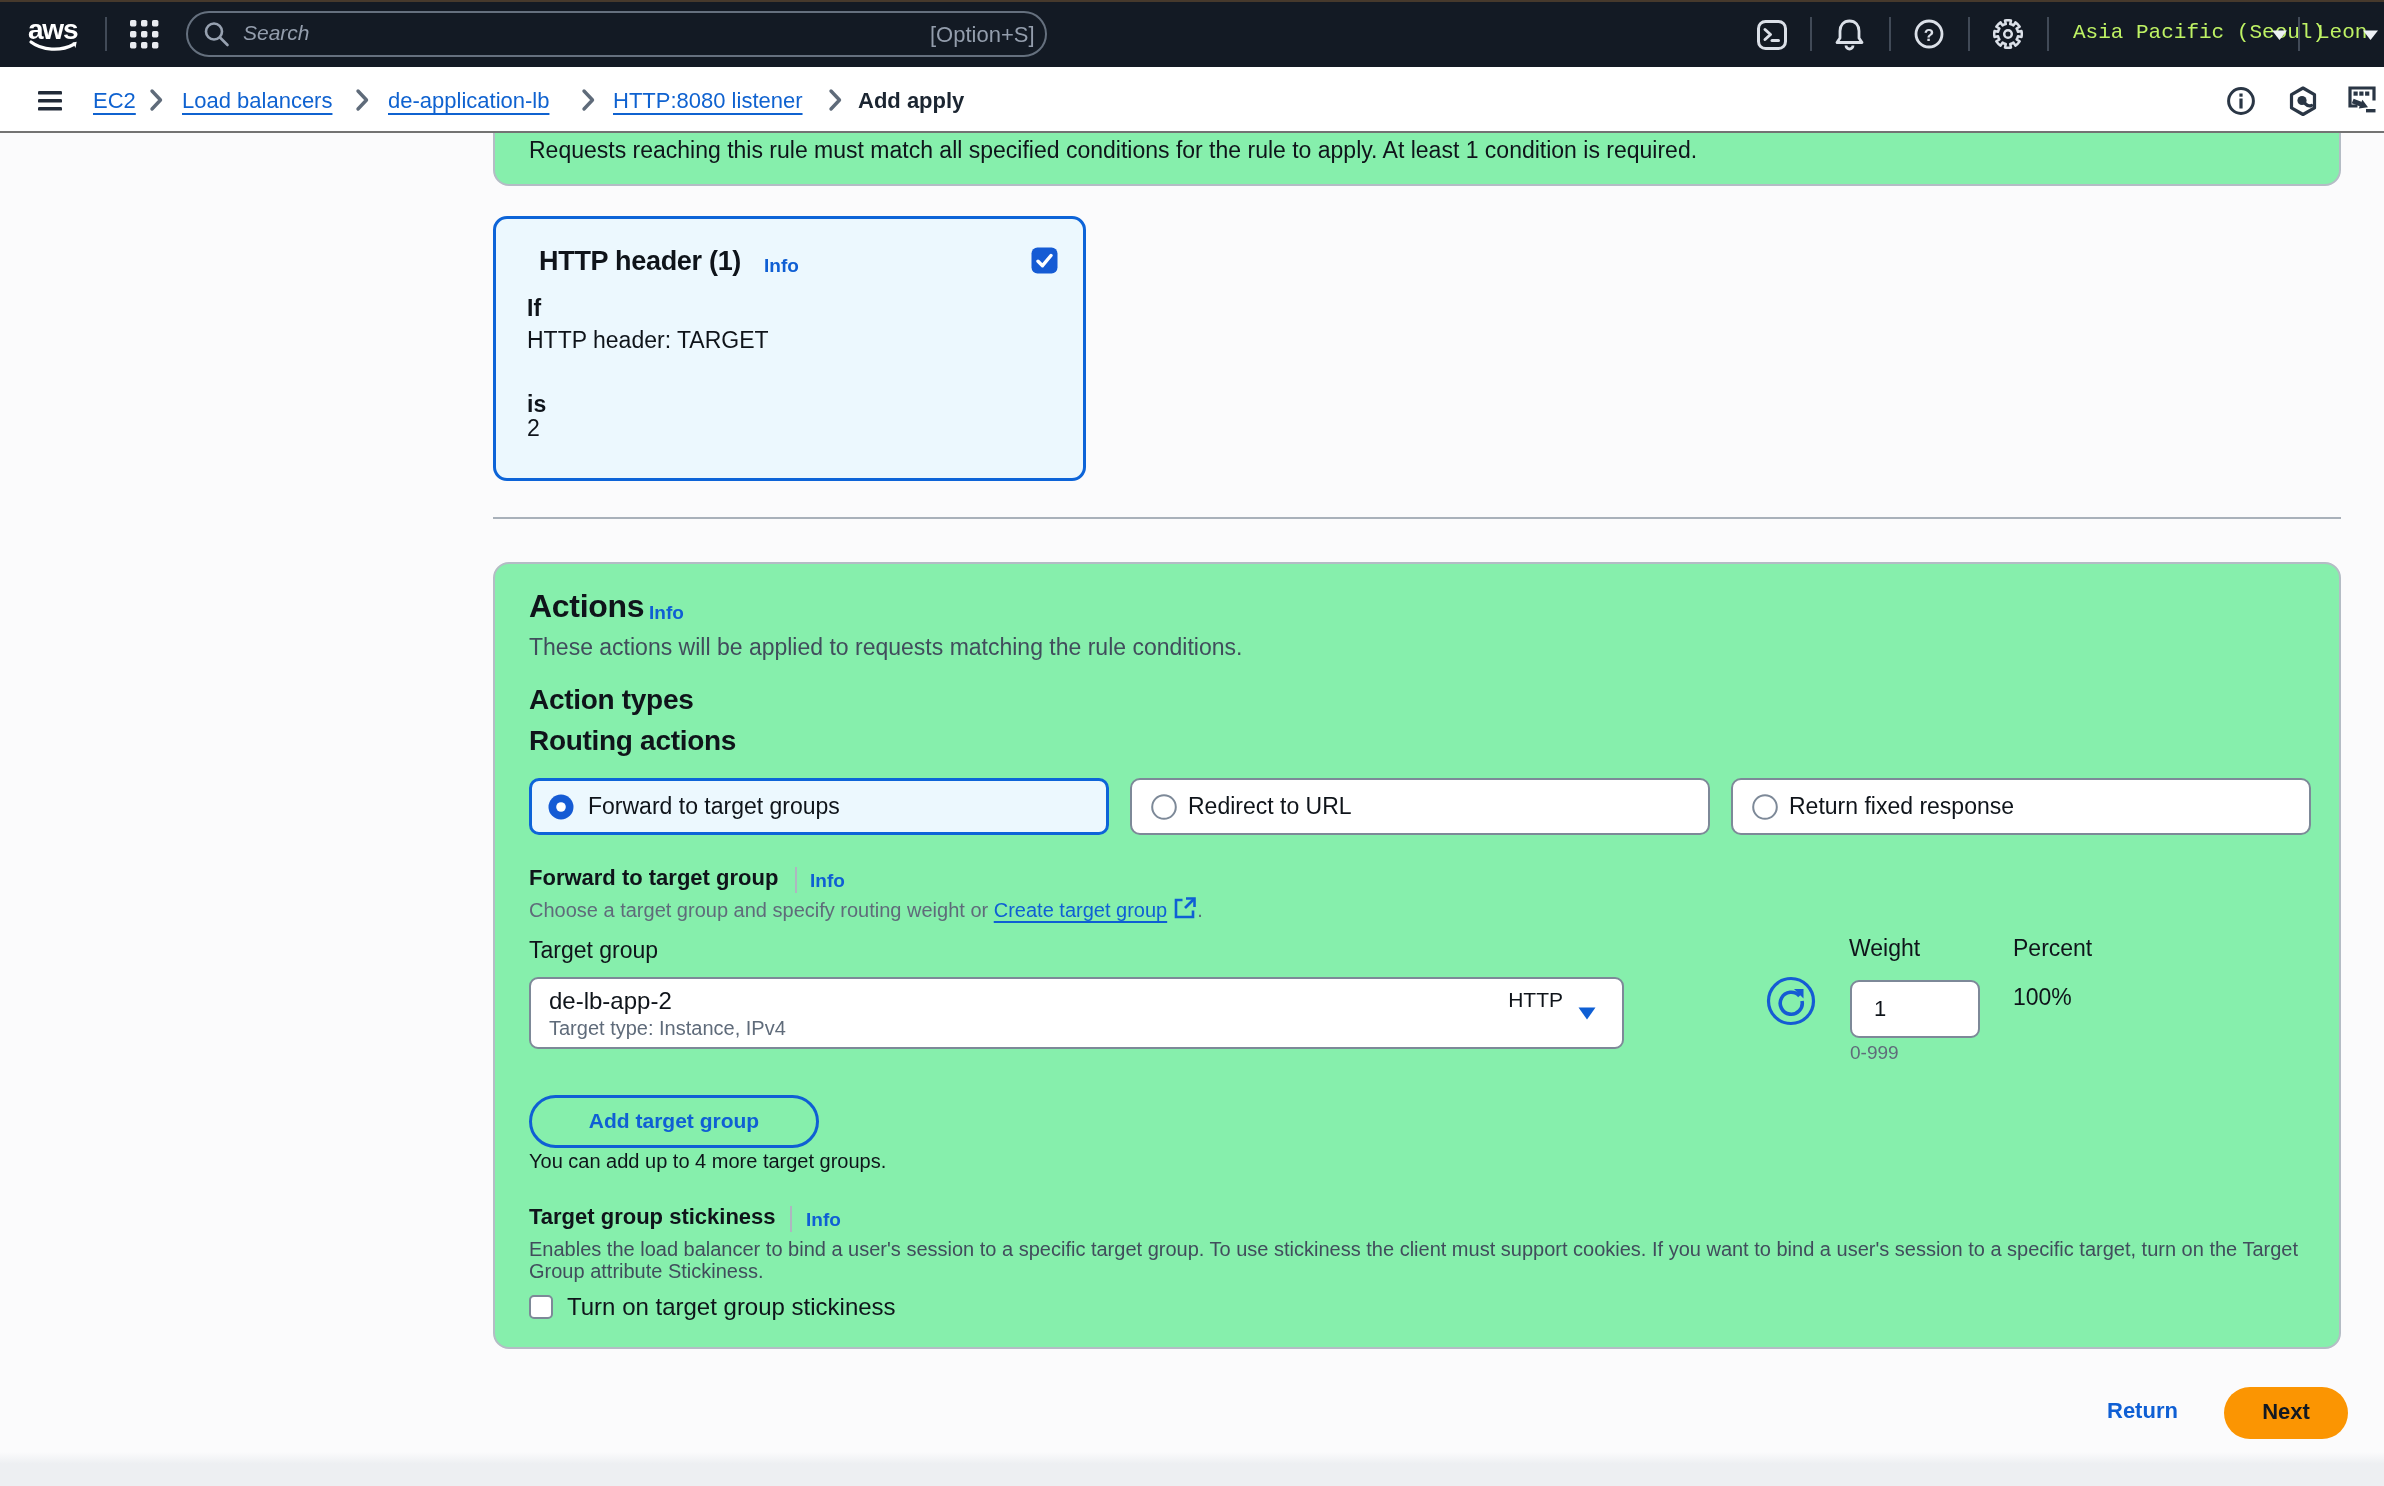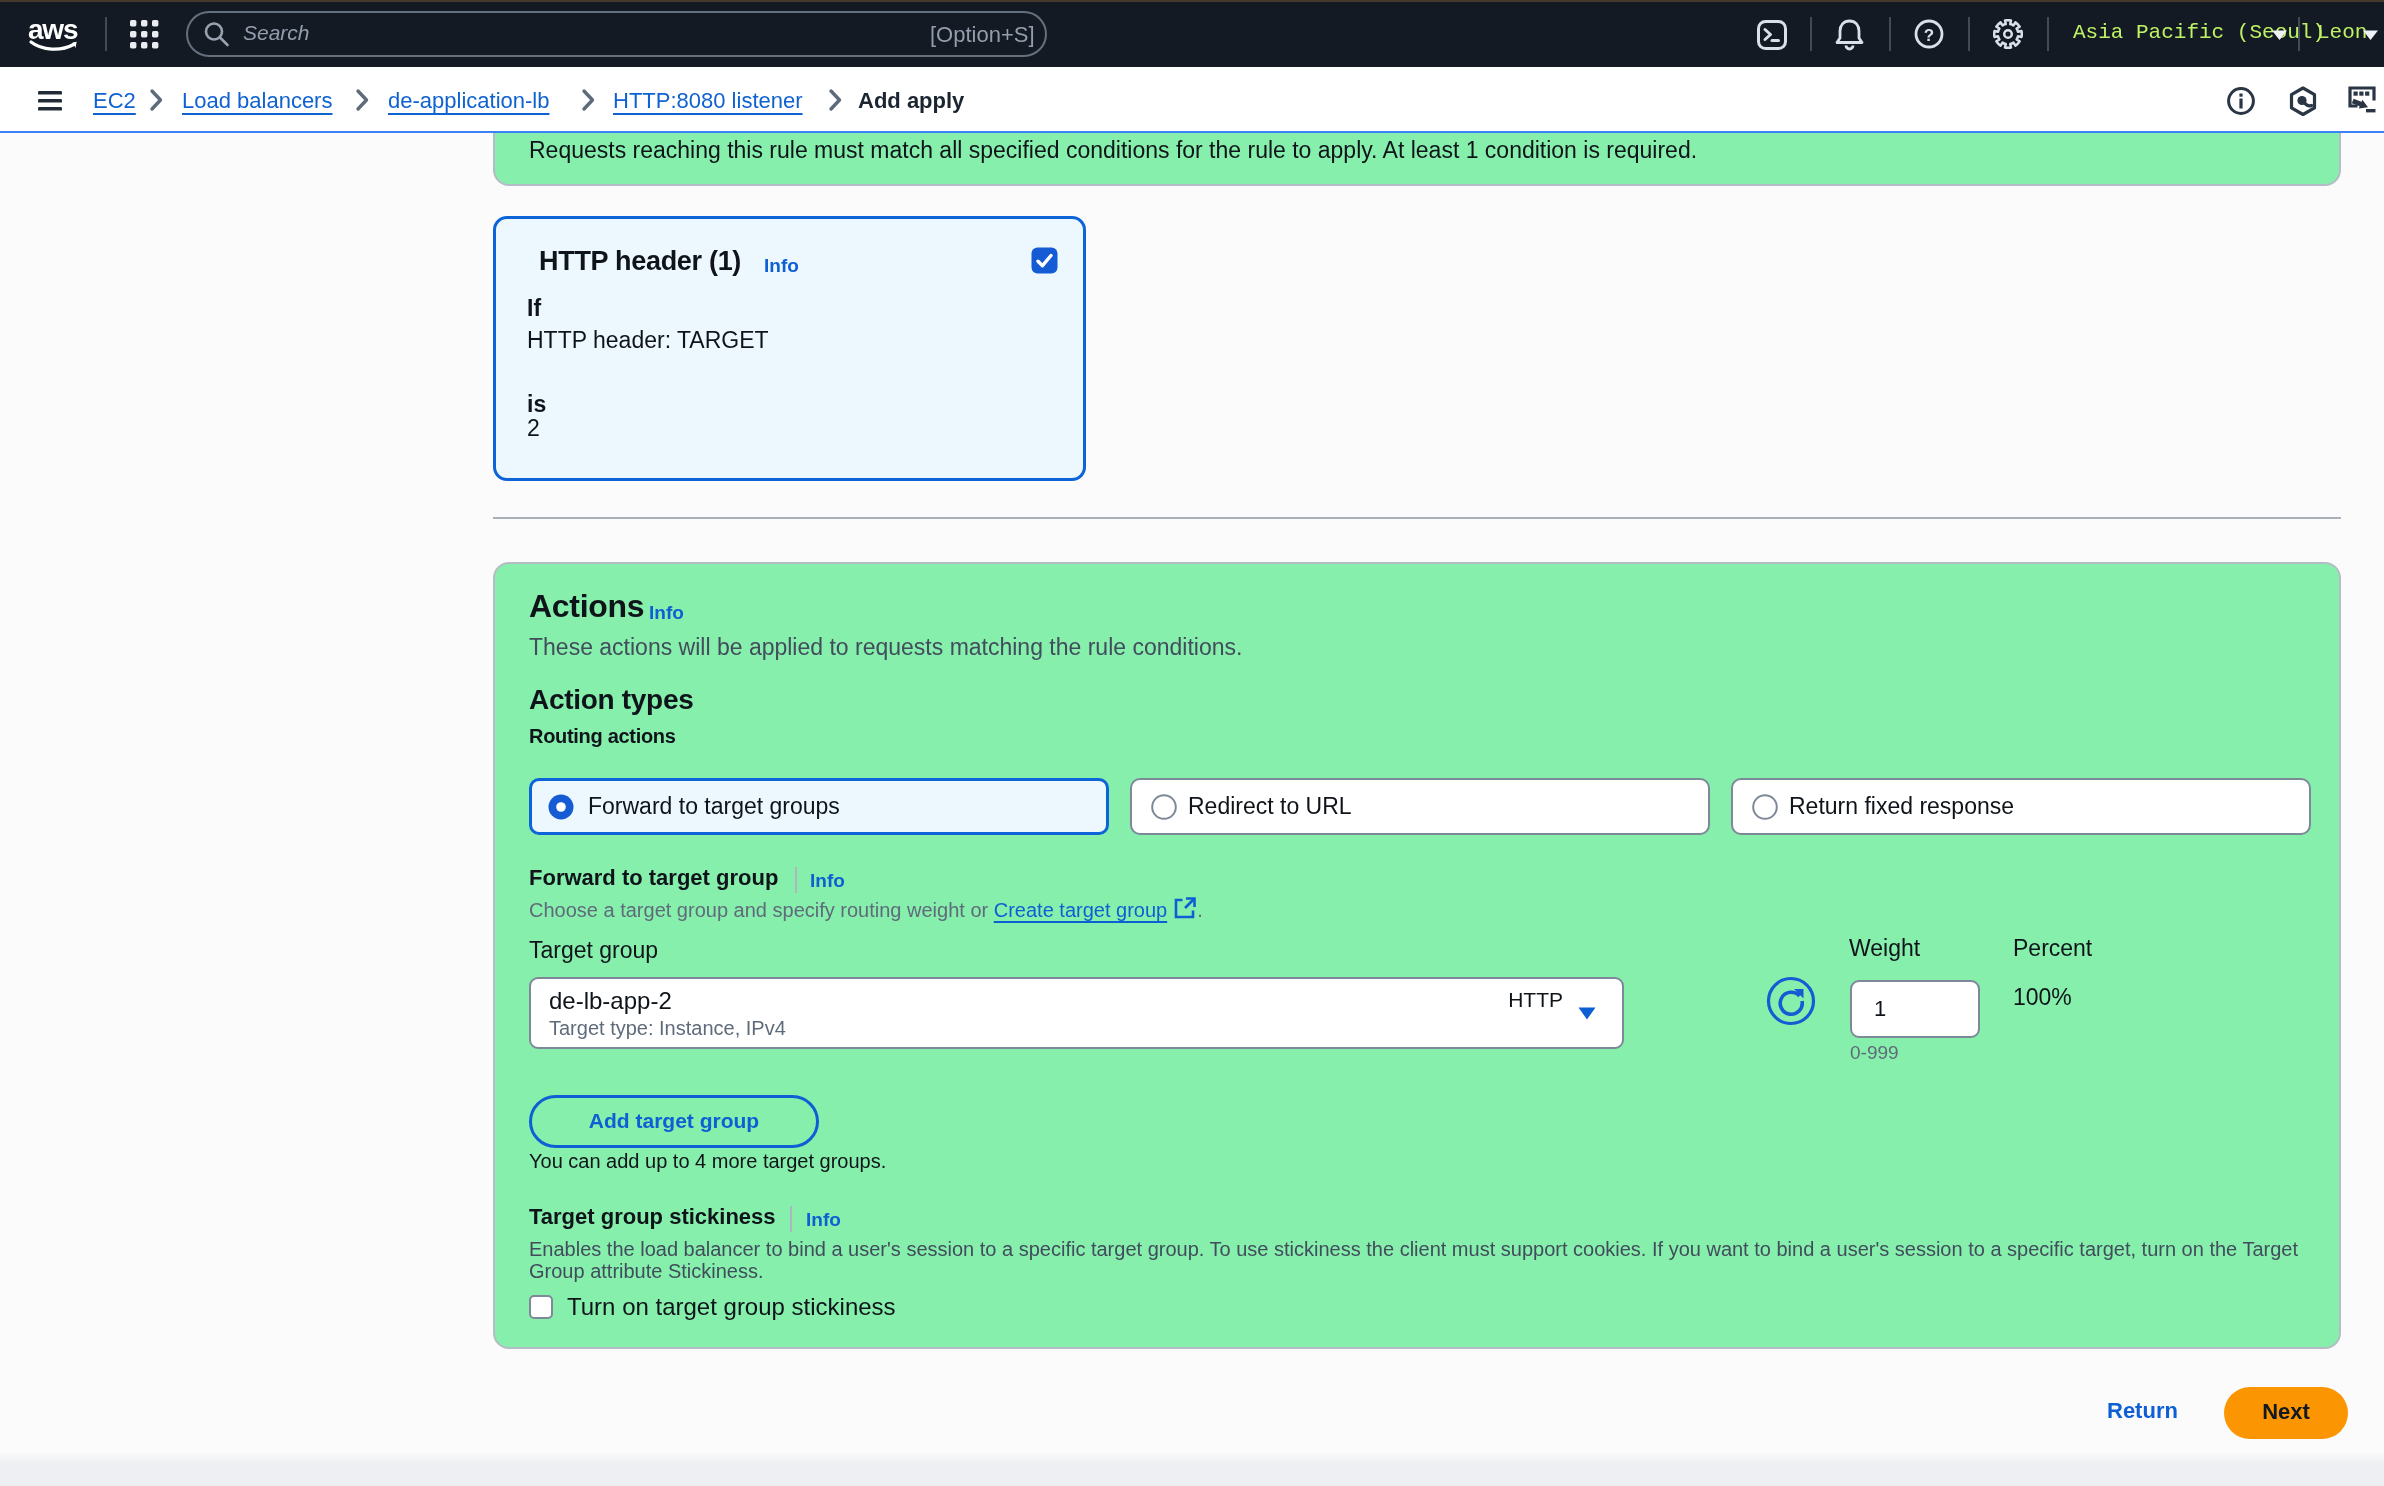--- a/index.html
+++ b/index.html
@@ -16,21 +16,21 @@
   }
   
   #topbar { position:absolute; left:0; top:0; width:2384px; height:67px; background:#131a24; }
   #topstrip { position:absolute; left:0; top:0; width:2384px; height:2px; background:#46392c; z-index:5;}
   .vsep { position:absolute; width:2px; background:#414a57; }
   #searchbox { position:absolute; left:186px; top:11px; width:861px; height:46px; border:2px solid #65707e; border-radius:24px; }
   #searchtxt { position:absolute; left:243px; top:21px; font-style:italic; font-size:21px; color:#939dac; }
   #optiontxt { position:absolute; font-size:22px; color:#939dac; }
   .navtxt { position:absolute; font-size:21px; color:#bef264; top:21px;font-family:Liberation Mono, monospace; }
   
-  #crumbbar { position:absolute; left:0; top:67px; width:2384px; height:66px; background:#ffffff; border-bottom:2px solid #3b82f6; z-index:4; }
+  #crumbbar { position:absolute; left:0; top:67px; width:2384px; height:66px; background:#ffffff; border-bottom:2px solid #737373; z-index:4; }
   .crumb { position:absolute; top:21px; font-size:22px; color:#0f62d0; text-decoration:underline; text-underline-offset:5px; text-decoration-thickness:2px; }
   .crumbsep { position:absolute; top:20px; }
   #addrule { position:absolute; top:21px; font-size:22px; color:#1b2531; font-weight:bold; }
   
   .card { position:absolute; background:#86efac; border:2px solid var(--border); border-radius:16px; }
   #topcard { left:493px; top:100px; width:1848px; height:86px; z-index:1; }
   #topcard div { position:absolute; left:34px; top:35px; font-size:23px; color:var(--ink); }
   #bluecard { position:absolute; left:493px; top:216px; width:593px; height:265px; background:#ecf8fe; border:3px solid #0d64d8; border-radius:14px; }
   #divider { position:absolute; left:493px; top:517px; width:1848px; height:2px; background:#a9b1ba; }
   #actions { left:493px; top:562px; width:1848px; height:787px; }
@@ -175,21 +175,21 @@
   <div class="abs t20" style="left:31px; top:196px; font-size:23px;">2</div>
 </div>
 
 <div id="divider"></div>
 
 <div class="card" id="actions">
   <div class="abs b" style="left:34px; top:24px; font-size:32px; letter-spacing:-0.3px;">Actions</div>
   <div class="abs info" style="left:154px; top:38px;">Info</div>
   <div class="abs" style="left:34px; top:70px; font-size:23px; color:var(--descgray);">These actions will be applied to requests matching the rule conditions.</div>
   <div class="abs b" style="left:34px; top:120px; font-size:28px; letter-spacing:-0.3px;">Action types</div>
-  <div class="abs b" style="left:34px; top:161px; font-size:20px; letter-spacing:-0.3px;">Routing actions</div>
+  <div class="abs b" style="left:34px; top:161px; font-size:28px; letter-spacing:-0.3px;">Routing actions</div>
 
   <div class="tile" style="left:34px; top:214px; width:580px; background:#ecf8fe; border:3px solid #0d64d8;"></div>
   <svg class="abs" style="left:53px; top:230px;" width="26" height="26" viewBox="0 0 26 26">
     <circle cx="13" cy="13" r="12.5" fill="#155bd4"></circle>
     <circle cx="13" cy="13" r="4.8" fill="#ffffff"></circle>
   </svg>
   <div class="abs" style="left:93px; top:229px; font-size:23px; color:var(--ink);">Forward to target groups</div>
 
   <div class="tile" style="left:635px; top:214px; width:580px; background:#fff; border:2px solid #7d8998;"></div>
   <svg class="abs" style="left:656px; top:230px;" width="26" height="26" viewBox="0 0 26 26">

